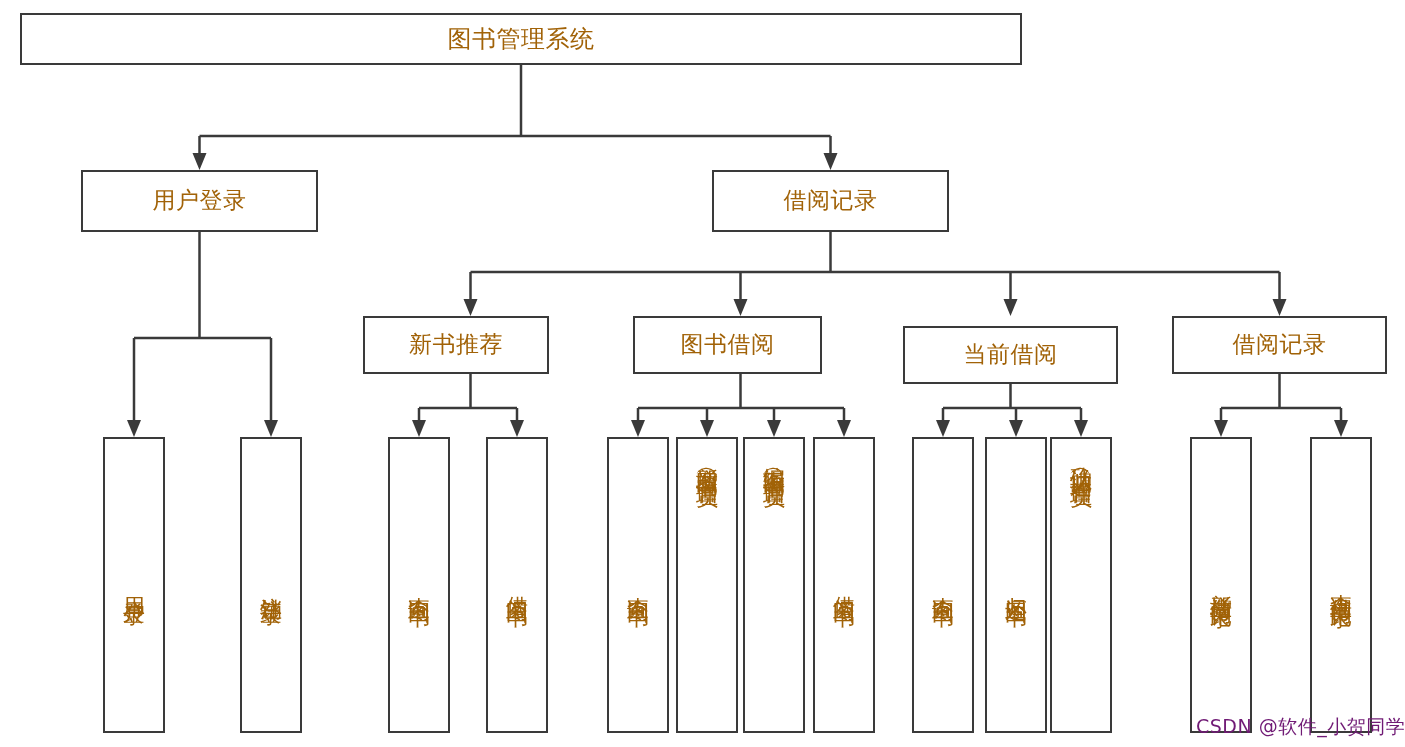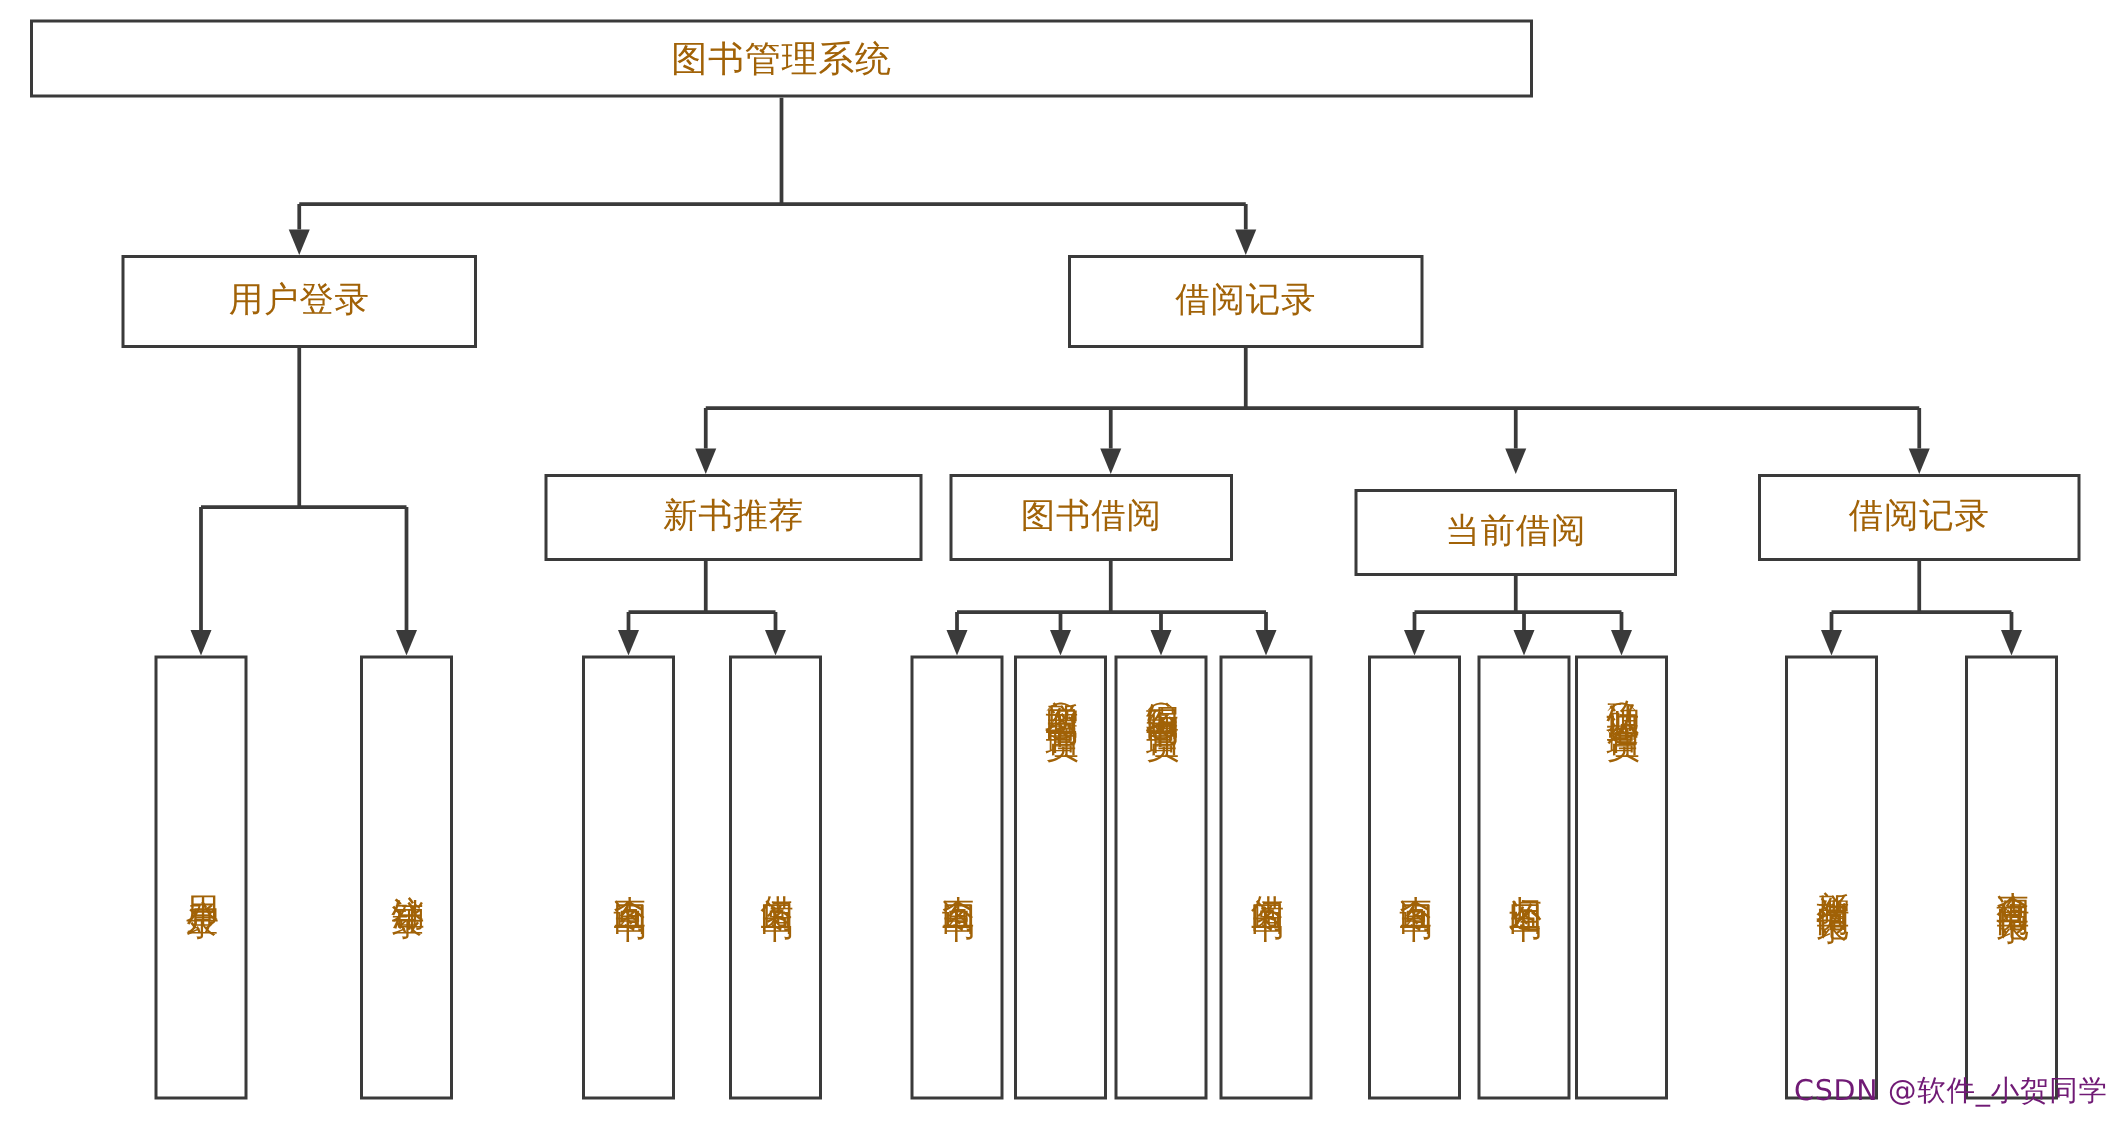--- a/index.html
+++ b/index.html
@@ -137,21 +137,21 @@
 
   <div class="node h root" style="left: 20px; top: 13px; width: 1002px; height: 52px;">
       <span class="label">图书管理系统</span>
     </div>
     <div class="node h" style="left: 81px; top: 170px; width: 237px; height: 62px;">
       <span class="label">用户登录</span>
     </div>
     <div class="node h" style="left: 712px; top: 170px; width: 237px; height: 62px;">
       <span class="label">借阅记录</span>
     </div>
-    <div class="node h" style="left: 363px; top: 316px; width: 252px; height: 58px;">
+    <div class="node h" style="left: 363px; top: 316px; width: 186px; height: 58px;">
       <span class="label">新书推荐</span>
     </div>
     <div class="node h" style="left: 633px; top: 316px; width: 189px; height: 58px;">
       <span class="label">图书借阅</span>
     </div>
     <div class="node h" style="left: 903px; top: 326px; width: 215px; height: 58px;">
       <span class="label">当前借阅</span>
     </div>
     <div class="node h" style="left: 1172px; top: 316px; width: 215px; height: 58px;">
       <span class="label">借阅记录</span>

